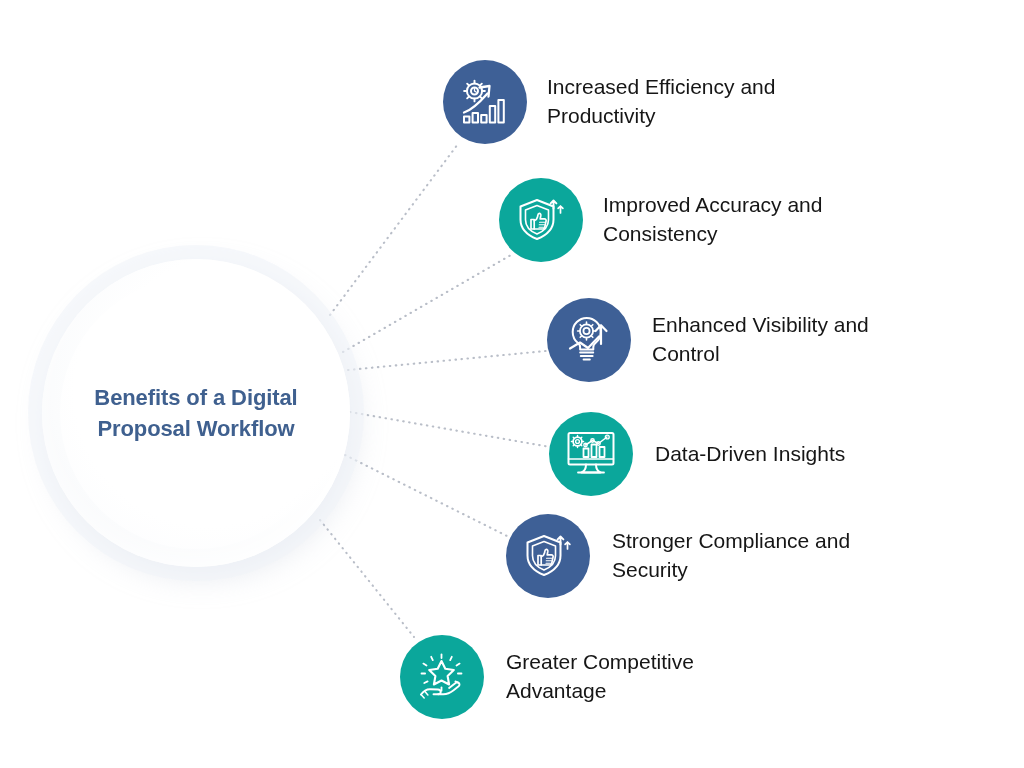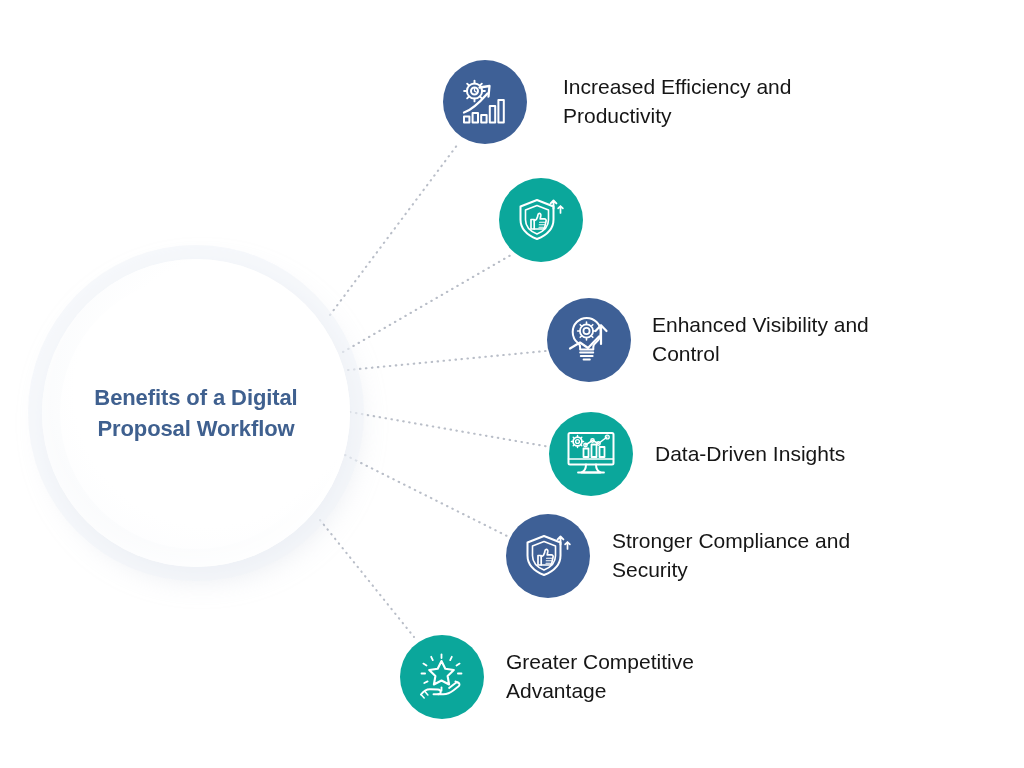--- a/index.html
+++ b/index.html
@@ -61,21 +61,21 @@
   }
 
   
   #node-0 { left:443px; top:60px; }
   #node-1 { left:499px; top:178px; }
   #node-2 { left:547px; top:298px; }
   #node-3 { left:549px; top:412px; }
   #node-4 { left:506px; top:514px; }
   #node-5 { left:400px; top:635px; }
 
-  #node-0 .node-label { margin-left:36px; }
+  #node-0 .node-label { margin-left:20px; }
   #node-1 .node-label { margin-left:20px; }
   #node-2 .node-label { margin-left:21px; }
   #node-3 .node-label { margin-left:22px; }
   #node-4 .node-label { margin-left:22px; }
   #node-5 .node-label { margin-left:22px; }
 </style>
 </head>
 <body>
 
 <div id="canvas">
@@ -134,20 +134,22 @@
         <path d="M22 11.5 L33.5 16 v9.8 c0 7 -5.5 11.8 -11.5 14.3 C16 37.6 10.5 32.8 10.5 25.8 V16 Z" stroke-width="1.6"></path>
 
         <path d="M16 25.5 v9.5 h3.2 v-9.5 Z" stroke-width="1.7"></path>
         <path d="M19.2 26.8 c1.5 -0.6 3 -2.2 3.4 -4.1 c0.3 -1.4 0.1 -3.1 1.5 -3.3 c1.2 -0.2 1.9 0.9 1.7 2.3 l-0.6 3.2 h4.3 c1.1 0 1.8 0.9 1.6 1.9 l-1.4 6.6 c-0.2 1 -1 1.6 -2 1.6 h-8.5" stroke-width="1.7"></path>
         <path d="M24.5 28.3 h5.2 M24.2 30.8 h5.2 M24 33.2 h4.6" stroke-width="1.1"></path>
 
         <path d="M38.5 14.5 v-8 M35.6 9.4 l2.9 -2.9 l2.9 2.9" stroke-width="1.9"></path>
         <path d="M45.5 19 v-7 M43.1 14.4 l2.4 -2.4 l2.4 2.4" stroke-width="1.7"></path>
       </svg>
     </div>
+    <div class="node-label">Improved Accuracy and
+Consistency</div>
   </div>
 
   <div class="node" id="node-2">
     <div class="node-circle" style="background:#3e6096">
       <svg width="52" height="52" viewBox="0 0 52 52" fill="none" stroke="#ffffff" stroke-width="2" stroke-linecap="round" stroke-linejoin="round">
 
         <path d="M32.5 29 c3.2 -2.6 5.2 -6.6 5.2 -11 C37.7 10.2 31.4 4 23.7 4 C16 4 9.7 10.2 9.7 18 c0 4.4 2 8.4 5.2 11 c1.4 1.1 2.2 2.6 2.2 4.3 v2.2 h13.2 v-2.2 c0 -1.7 0.8 -3.2 2.2 -4.3 Z"></path>
 
         <path d="M17.1 38.5 h13.2 M17.7 42 h12" stroke-width="1.8"></path>
         <path d="M20.5 45.5 h6.4" stroke-width="1.8"></path>

